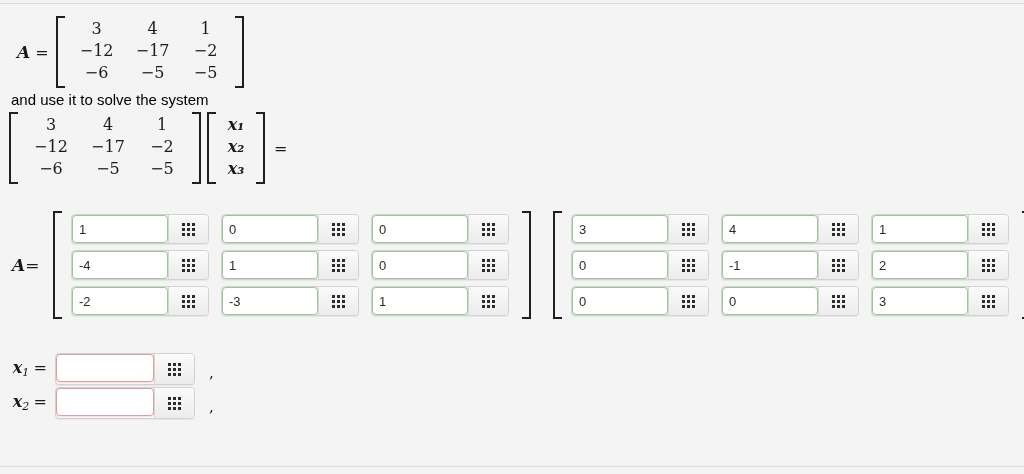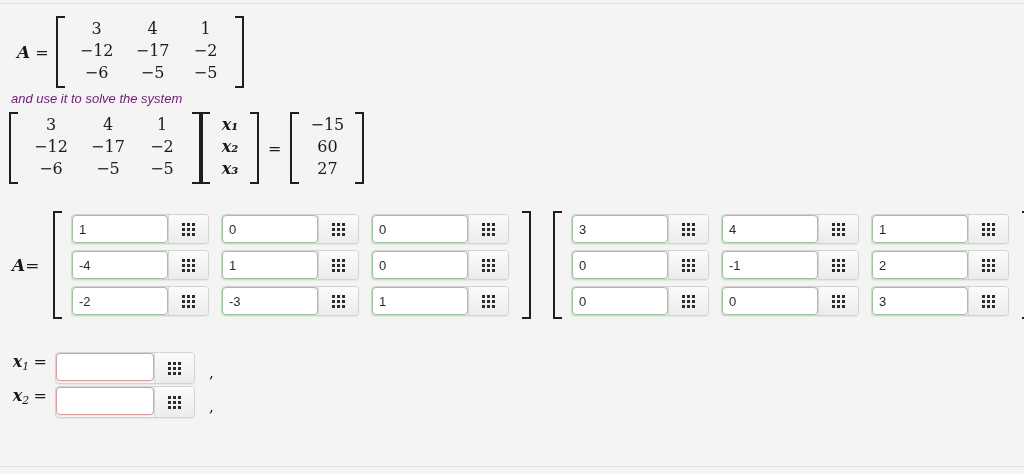--- a/index.html
+++ b/index.html
@@ -121,24 +121,23 @@
   #statement-matrix .cells {
     grid-template-columns: 54px 58px 48px;
     grid-auto-rows: 22px;
   }
 
   
   #solve-text {
     position: absolute;
     left: 11px;
     top: 91px;
-    font-size: 13px;
-    color: #701a75;
+    font-size: 15px;
+    color: #000000;
     white-space: nowrap;
-    font-style: italic;
   }
 
   
   #system-line {
     position: absolute;
     left: 9px;
     top: 112px;
     display: flex;
     align-items: center;
     height: 72px;
@@ -152,21 +151,21 @@
     grid-auto-rows: 22px;
   }
   #system-rhs .cells {
     grid-template-columns: 46px;
     grid-auto-rows: 22px;
   }
   #system-equals {
     font-size: 16px;
     margin: 0 9px;
   }
-  #system-vec { margin-left: 0; }
+  #system-vec { margin-left: 6px; }
 
   
   #answer-row {
     position: absolute;
     left: 0;
     top: 210px;
     height: 110px;
     display: flex;
     align-items: center;
   }
@@ -254,20 +253,21 @@
   }
 
   
   #solution-block {
     position: absolute;
     left: 0;
     top: 352px;
   }
   .sol-row {
     display: flex;
+    align-items: center;
     height: 34px;
   }
   .sol-label {
     width: 55px;
     text-align: right;
     padding-right: 8px;
     box-sizing: border-box;
     font-size: 16px;
     white-space: nowrap;
   }
@@ -335,29 +335,20 @@
     <div class="cells">
       <span class="mathvar">x₁</span>
       <span class="mathvar">x₂</span>
       <span class="mathvar">x₃</span>
     </div>
     <span class="brk right"></span>
   </div>
 
   <span id="system-equals" class="eqsign">=</span>
 
-  <div class="static-matrix" id="system-rhs">
-    <span class="brk left"></span>
-    <div class="cells">
-      <span class="mathnum">−15</span>
-      <span class="mathnum">60</span>
-      <span class="mathnum">27</span>
-    </div>
-    <span class="brk right"></span>
-  </div>
 </div>
 
 <div id="answer-row">
 
   <div id="answer-A-label">
     <span class="mathvar">A</span><span class="eqsign">=</span>
   </div>
 
   <div class="matrix-fields" id="L-matrix">
     <span class="brk left"></span>

